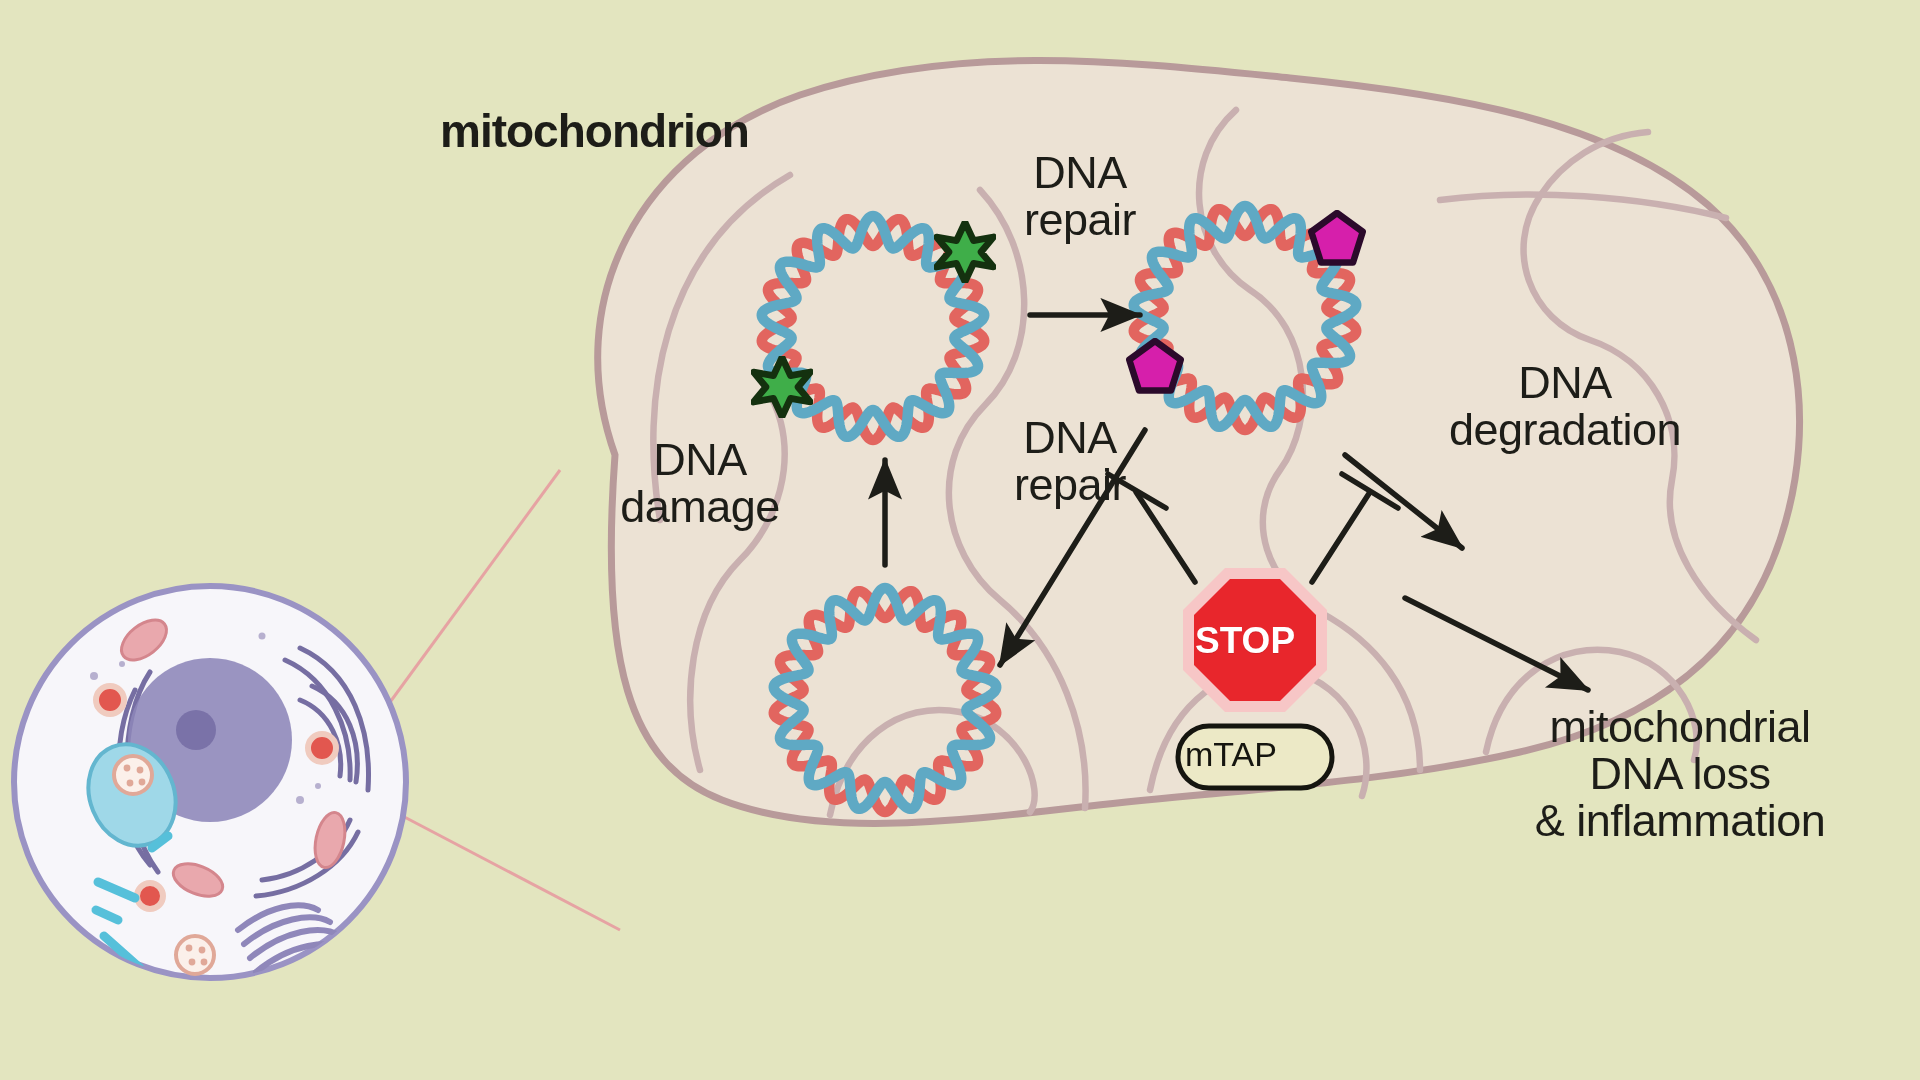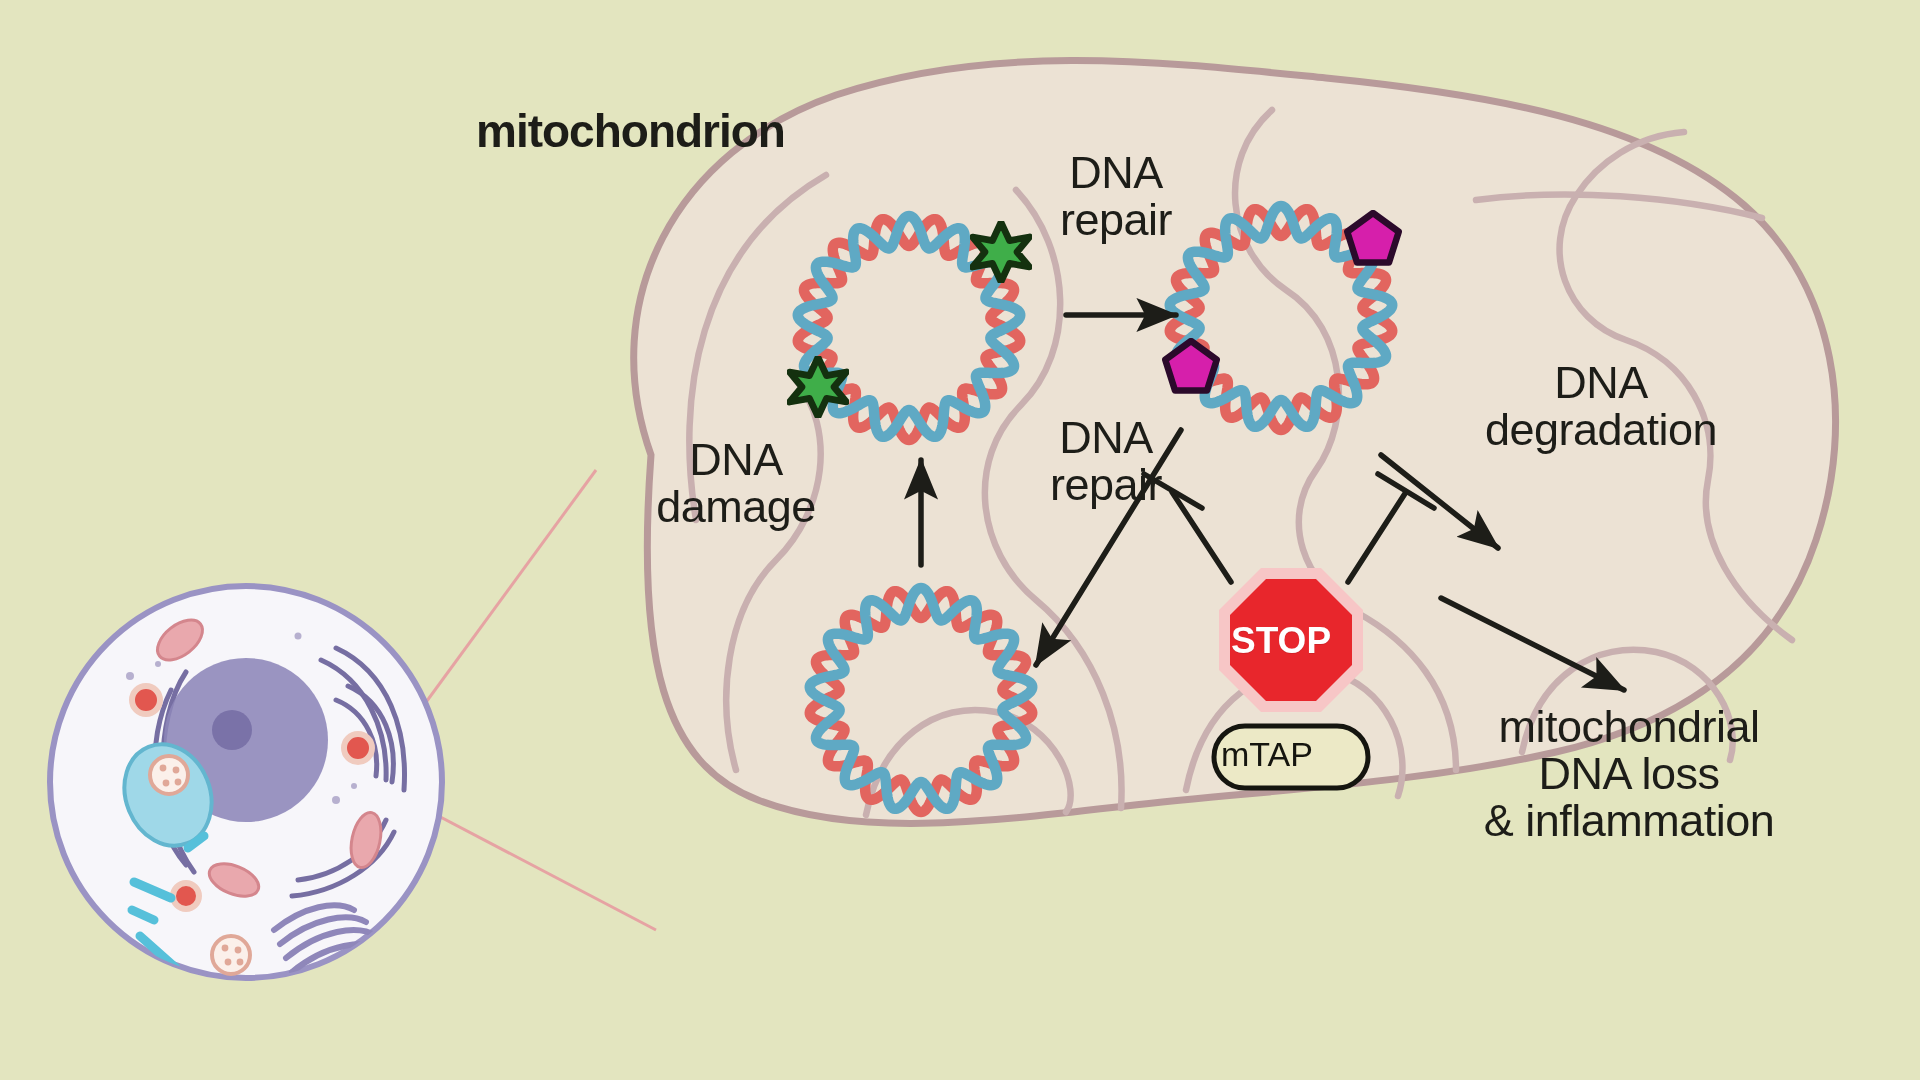--- a/index.html
+++ b/index.html
@@ -2,38 +2,38 @@
 <html><head>
 <meta charset="utf-8">
 <title>mitochondrion DNA repair diagram</title>
 <style>
   html,body{margin:0;padding:0;}
   body{
     width:1920px;height:1080px;overflow:hidden;
     background:#e3e5bf;
     font-family:"Liberation Sans","DejaVu Sans",sans-serif;
   }
-  #stage{position:relative;width:1664px;height:1080px;margin-left:36px;}
+  #stage{position:relative;width:1664px;height:1080px;}
   #svgroot{position:absolute;left:0;top:0;width:1920px;height:1080px;}
   .lbl{
     position:absolute;
     color:#1d1d18;
     font-family:"Liberation Sans","DejaVu Sans",sans-serif;
     text-align:center;
     line-height:1.04;
     white-space:pre-line;
     letter-spacing:-0.5px;
     user-select:none;
   }
   #lbl-mito{left:440px;top:108px;font-size:46px;font-weight:bold;letter-spacing:-1px;}
   #lbl-repair-top{left:980px;top:150px;font-size:45px;width:200px;}
   #lbl-repair-mid{left:965px;top:415px;font-size:45px;width:210px;}
   #lbl-damage{left:580px;top:437px;font-size:45px;width:240px;}
   #lbl-degrad{left:1430px;top:360px;font-size:45px;width:270px;}
-  #lbl-outcome{left:1383px;top:704px;font-size:45px;width:420px;}
+  #lbl-outcome{left:1470px;top:704px;font-size:45px;width:420px;}
   #lbl-stop{
     position:absolute;left:1195px;top:620px;width:120px;
     text-align:left;color:#ffffff;font-weight:bold;font-size:37px;
     letter-spacing:0px;text-shadow:0 1px 0 rgba(0,0,0,.10);
     font-family:"Liberation Sans","DejaVu Sans",sans-serif;user-select:none;
   }
   #lbl-mtap{
     position:absolute;left:1185px;top:735px;width:140px;
     text-align:left;color:#15150f;font-size:34px;
     font-family:"Liberation Sans","DejaVu Sans",sans-serif;user-select:none;

